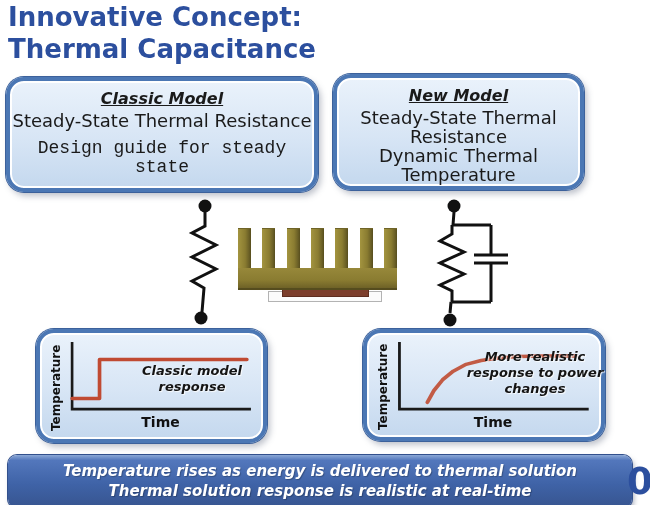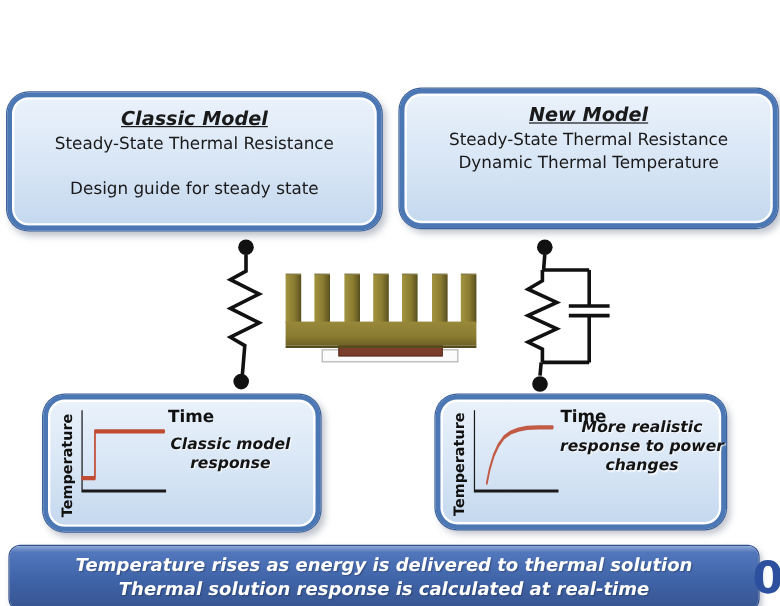--- a/index.html
+++ b/index.html
@@ -15,27 +15,27 @@
   }
   
   .bubble{
     position:absolute;box-sizing:border-box;
     border:4px solid #4b77b4;border-radius:18px;
     background:linear-gradient(180deg,#eaf2fb 0%,#d7e5f5 55%,#c4d8ee 100%);
     box-shadow:inset 0 0 0 2px #ffffff,0 0 0 1px #3c619b,3px 4px 6px rgba(110,120,140,.45);
     text-align:center;color:#1a1a1a;
   }
   .bubble.classic{left:6px;top:77px;width:312px;height:115px;padding-top:6px;}
-  .bubble.newmodel{left:333px;top:74px;width:315px;height:116px;padding-top:6px;}
+  .bubble.newmodel{left:333px;top:74px;width:251px;height:116px;padding-top:6px;}
   .bubble-heading{
     font-size:16px;font-weight:bold;font-style:italic;text-decoration:underline;
     margin:2px 0 3px 0;
   }
-  .bubble-line{font-size:14px;line-height:19px;}
-  .gap-top{margin-top:19px;}
+  .bubble-line{font-size:18px;line-height:19px;}
+  .gap-top{margin-top:9px;font-family:Liberation Mono, monospace;}
   
   .overlay{position:absolute;left:0;top:0;pointer-events:none;}
   
   .heatsink{position:absolute;left:238px;top:228px;width:159px;height:76px;}
   .board{position:absolute;left:30px;top:63px;width:112px;height:9px;
     background:#fbfbfb;border:1px solid #b3b3b3;z-index:1;}
   .chip{position:absolute;left:44px;top:55px;width:85px;height:12px;
     background:#7c3e2c;border:1px solid #5e2d1f;z-index:2;}
   .fins{position:absolute;left:0;top:0;width:159px;height:40px;display:flex;
     justify-content:space-between;z-index:3;}
@@ -49,21 +49,21 @@
   .bubble.graph{padding:0;}
   .bubble.graph.left{left:36px;top:329px;width:231px;height:114px;}
   .bubble.graph.right{left:363px;top:329px;width:242px;height:112px;}
   .graph-wrap{position:relative;display:flex;flex-direction:row;height:100%;
     padding:7px 8px 3px 6px;box-sizing:border-box;}
   .ylabel{
     writing-mode:vertical-rl;transform:rotate(180deg);
     font-size:12px;font-weight:bold;color:#111;text-align:center;
     width:20px;flex:0 0 20px;line-height:20px;
   }
-  .plot-col{flex:1;display:flex;flex-direction:row;min-width:0;}
+  .plot-col{flex:1;display:flex;flex-direction:column;min-width:0;}
   .plot{width:100%;height:74px;flex:0 0 74px;}
   .xlabel{font-size:14px;font-weight:bold;color:#111;text-align:center;
     margin-top:0px;line-height:16px;}
   .axes{fill:none;stroke:#1a1a1a;stroke-width:2.6;}
   .curve{fill:none;stroke:#c04a32;stroke-width:3.6;stroke-linejoin:round;stroke-linecap:round;}
   .curve.soft{stroke:#c25b45;}
   .annotation{
     position:absolute;font-size:13px;font-weight:bold;font-style:italic;color:#141414;
     white-space:pre-line;text-align:center;line-height:16px;
     text-shadow:1px 1px 1px rgba(255,255,255,.85);
@@ -87,20 +87,22 @@
     font-size:37px;font-weight:bold;color:#2c4f9e;line-height:40px;
   }
   .circuit-line{stroke:#111;stroke-width:3;fill:none;}
   .node-dot{fill:#111;}
 </style>
 </head>
 <body>
 
 <div class="slide">
 
+  <div class="title">Innovative Concept:
+Thermal Capacitance</div>
 
   <div class="bubble classic">
     <div class="bubble-heading">Classic Model</div>
     <div class="bubble-line">Steady-State Thermal Resistance</div>
     <div class="bubble-line gap-top">Design guide for steady state</div>
   </div>
 
   <div class="bubble newmodel">
     <div class="bubble-heading">New Model</div>
     <div class="bubble-line">Steady-State Thermal Resistance</div>
@@ -166,18 +168,18 @@
         <div class="xlabel">Time</div>
       </div>
       <div class="annotation right-anno">More realistic
 response to power
 changes</div>
     </div>
   </div>
 
   <div class="banner">
     <div class="banner-line">Temperature rises as energy is delivered to thermal solution</div>
-    <div class="banner-line">Thermal solution response is calculated at real-time</div>
+    <div class="banner-line">Thermal solution response is realistic at real-time</div>
   </div>
 
   <div class="page-number">01</div>
 
 </div>
 
 </body></html>

